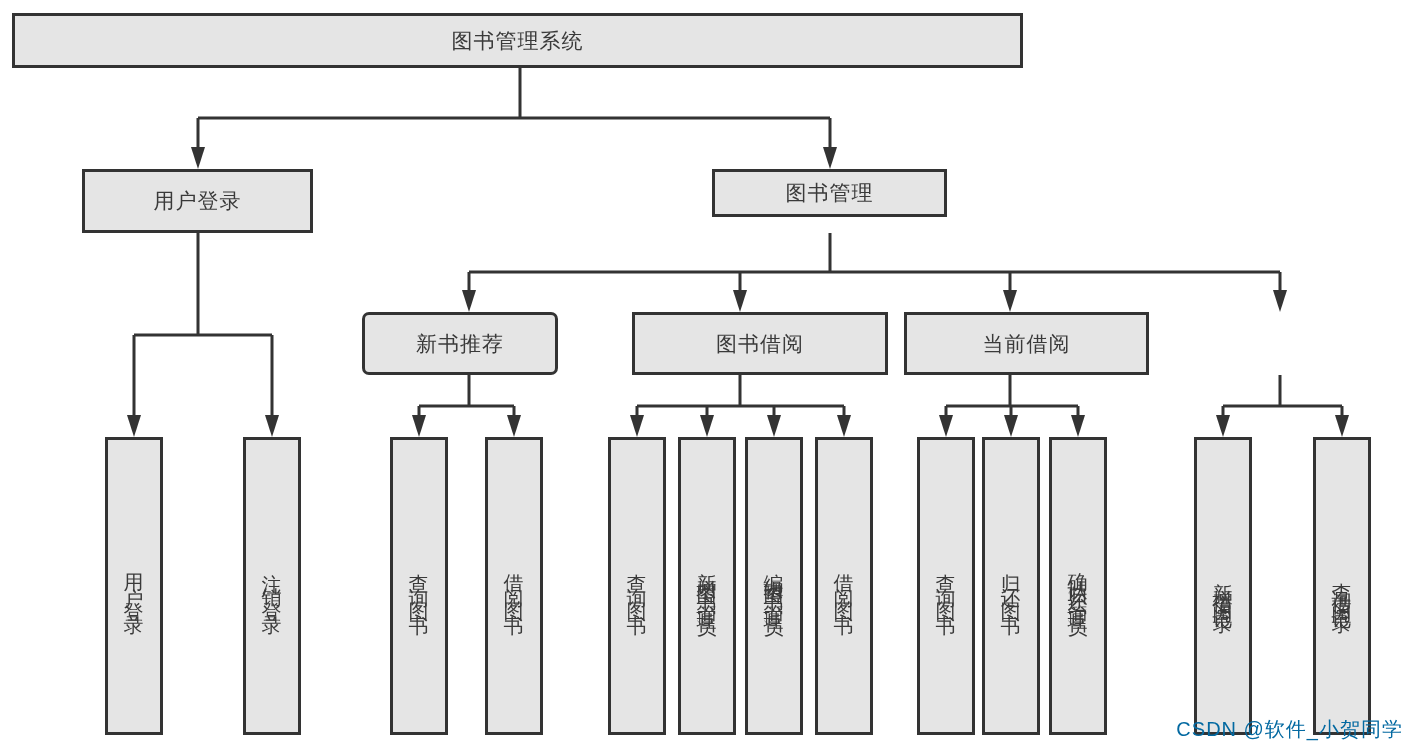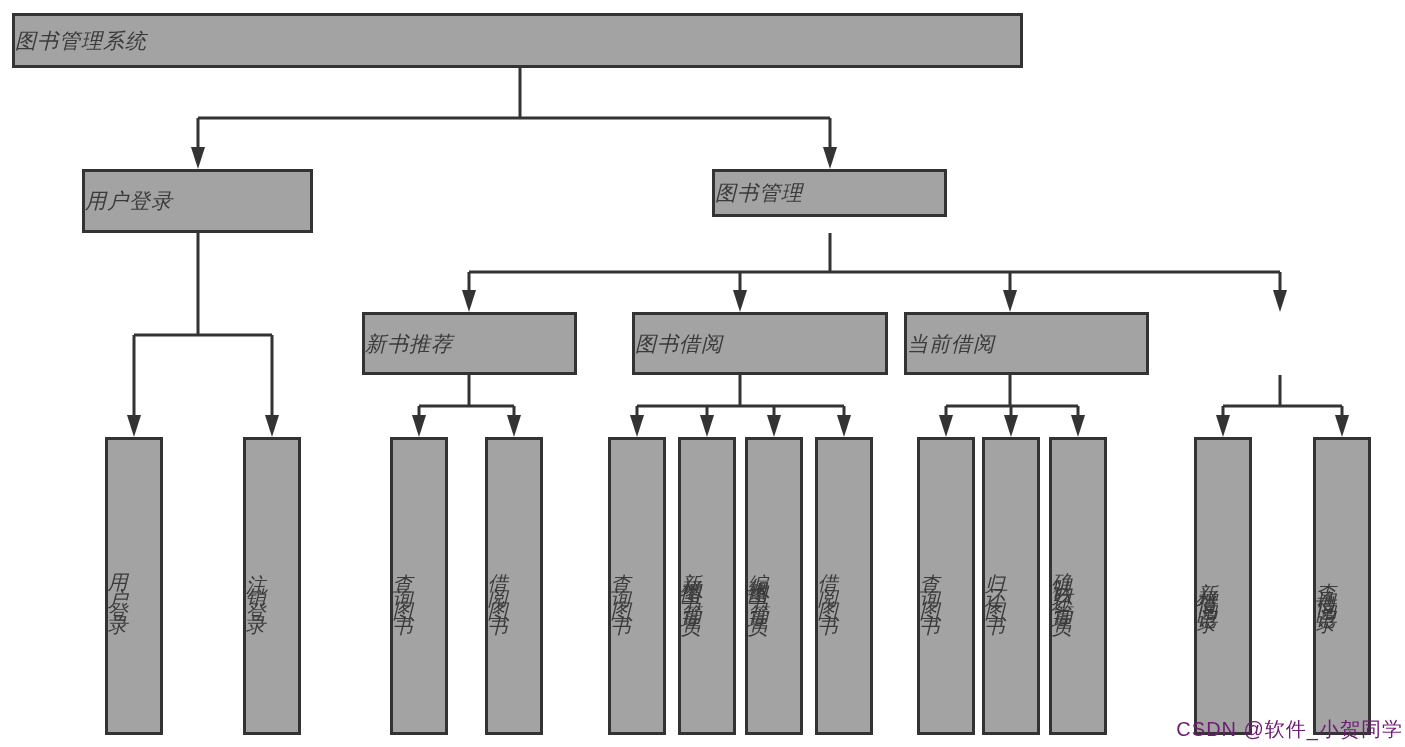--- a/index.html
+++ b/index.html
@@ -9,34 +9,33 @@
     height: 747px;
     background: #ffffff;
     font-family: "Liberation Sans", "DejaVu Sans", sans-serif;
     overflow: hidden;
   }
   #wires { position: absolute; left: 0; top: 0; z-index: 1; }
   .node {
     position: absolute;
     box-sizing: border-box;
     border: 3px solid #333333;
-    background: #a3a3a3;
+    background: #e5e5e5;
     display: flex;
     align-items: center;
-    justify-content: flex-start;
+    justify-content: center;
     z-index: 2;
     color: #3a3a3a;
-    font-style: italic;
   }
   .hnode { font-size: 21px; letter-spacing: 1px; }
   .root  { left: 12px;  top: 13px;  width: 1011px; height: 55px; }
   .lvl2a { left: 82px;  top: 169px; width: 231px;  height: 64px; }
   .lvl2b { left: 712px; top: 169px; width: 235px;  height: 48px; }
   .lvl3  { top: 312px; height: 63px; }
-  .l3a { left: 362px;  width: 215px; }
+  .l3a { left: 362px;  width: 196px; border-radius: 7px; }
   .l3b { left: 632px;  width: 256px; }
   .l3c { left: 904px;  width: 245px; }
   .l3d { left: 1173px; width: 212px; }
   .leaf { top: 437px; height: 298px; width: 58px; }
   .leaf span {
     writing-mode: vertical-rl;
     text-orientation: mixed;
     font-size: 20px;
     line-height: 1;
     letter-spacing: 0.7em;
@@ -49,21 +48,21 @@
   .x5  { left: 608px; }  .x6  { left: 678px; }
   .x7  { left: 745px; }  .x8  { left: 815px; }
   .x9  { left: 917px; }  .x10 { left: 982px; }
   .x11 { left: 1049px; } .x12 { left: 1194px; }
   .x13 { left: 1313px; }
   #watermark {
     position: absolute;
     right: 2px;
     top: 716px;
     font-size: 20px;
-    color: #701a75;
+    color: #0369a1;
     letter-spacing: 1px;
     z-index: 3;
   }
   .wire { stroke: #333333; stroke-width: 3; fill: none; }
   .head { fill: #333333; stroke: none; }
 </style>
 </head>
 <body>
 
 <div id="canvas">

